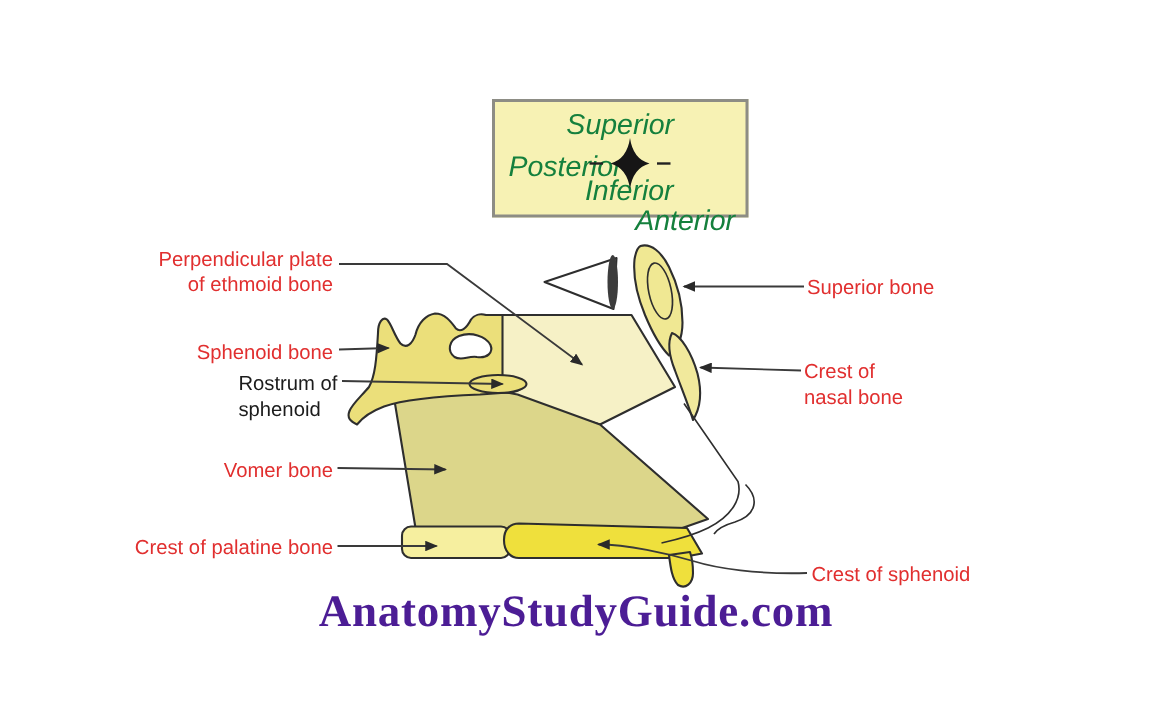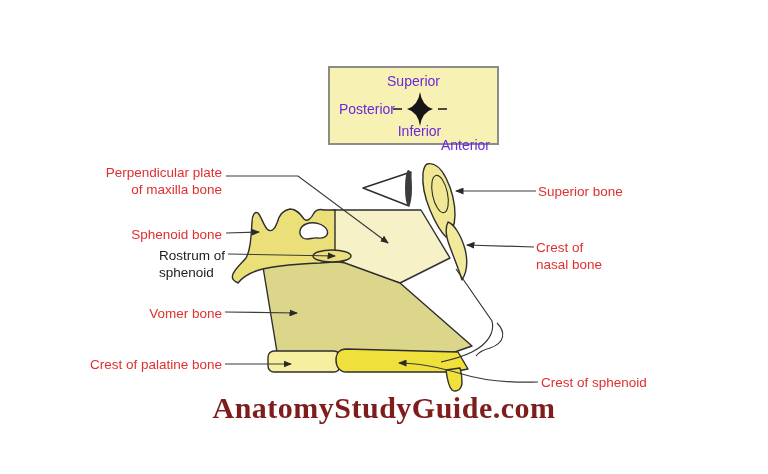--- a/index.html
+++ b/index.html
@@ -13,21 +13,21 @@
   }
   .lbl.red{color:#e12f2f;}
   .lbl.black{color:#1c1c1c;}
   .r{right:546px;text-align:right;}
   .l{left:538px;text-align:left;}
   
   #compass{
     position:absolute;left:328px;top:66px;width:167px;height:75px;
     background:#f7f2b4;border:2px solid #8d8d85;
   }
-  #compass .ctxt{position:absolute;font-size:14px;color:#6d28d9;white-space:nowrap;}
+  #compass .ctxt{position:absolute;font-size:19px;color:#15803d;white-space:nowrap;font-style:italic;}
   .c-top{top:5px;left:0;right:0;text-align:center;}
   .c-left{top:33px;left:9px;}
   .c-right{top:33px;right:7px;margin-top:36px;}
   .c-bottom{bottom:4px;left:0;right:0;text-align:center;padding-left:12px;}
   
   #watermark{
     position:absolute;left:0;right:0;top:391px;text-align:center;
     font-family:"Liberation Serif", serif;font-weight:bold;font-size:30px;
     letter-spacing:0.5px;
   }
@@ -101,25 +101,25 @@
     <span class="ctxt c-right">Anterior</span>
     <span class="ctxt c-bottom">Inferior</span>
     <svg width="56" height="38" style="left:62px;top:22px;">
       <line x1="1" y1="19" x2="10" y2="19" stroke="#222" stroke-width="1.6"></line>
       <line x1="46" y1="19" x2="55" y2="19" stroke="#222" stroke-width="1.6"></line>
       <path d="M28,2 Q30,16 41,19 Q30,22 28,36 Q26,22 15,19 Q26,16 28,2 Z" fill="#161616"></path>
     </svg>
   </div>
 
   <div class="lbl red r" style="top: 164px; color: rgb(225, 47, 47);">Perpendicular plate
-of maxilla bone</div>
+of ethmoid bone</div>
   <div class="lbl red r" style="top: 226px; color: rgb(225, 47, 47);">Sphenoid bone</div>
   <div class="lbl black" style="right: 543px; top: 247px; text-align: left; color: rgb(28, 28, 28);">Rostrum of
 sphenoid</div>
   <div class="lbl red r" style="top: 305px; color: rgb(225, 47, 47);">Vomer bone</div>
   <div class="lbl red r" style="top: 356px; color: rgb(225, 47, 47);">Crest of palatine bone</div>
   <div class="lbl red l" style="top: 183px; color: rgb(225, 47, 47);">Superior bone</div>
   <div class="lbl red" style="left: 536px; top: 239px; color: rgb(225, 47, 47);">Crest of
 nasal bone</div>
   <div class="lbl red" style="left: 541px; top: 374px; color: rgb(225, 47, 47);">Crest of sphenoid</div>
 
-  <div id="watermark" style="color: #7f1d1d;">AnatomyStudyGuide.com</div>
+  <div id="watermark" style="color: #4c1d95;">AnatomyStudyGuide.com</div>
 </div>
 
 </body></html>

